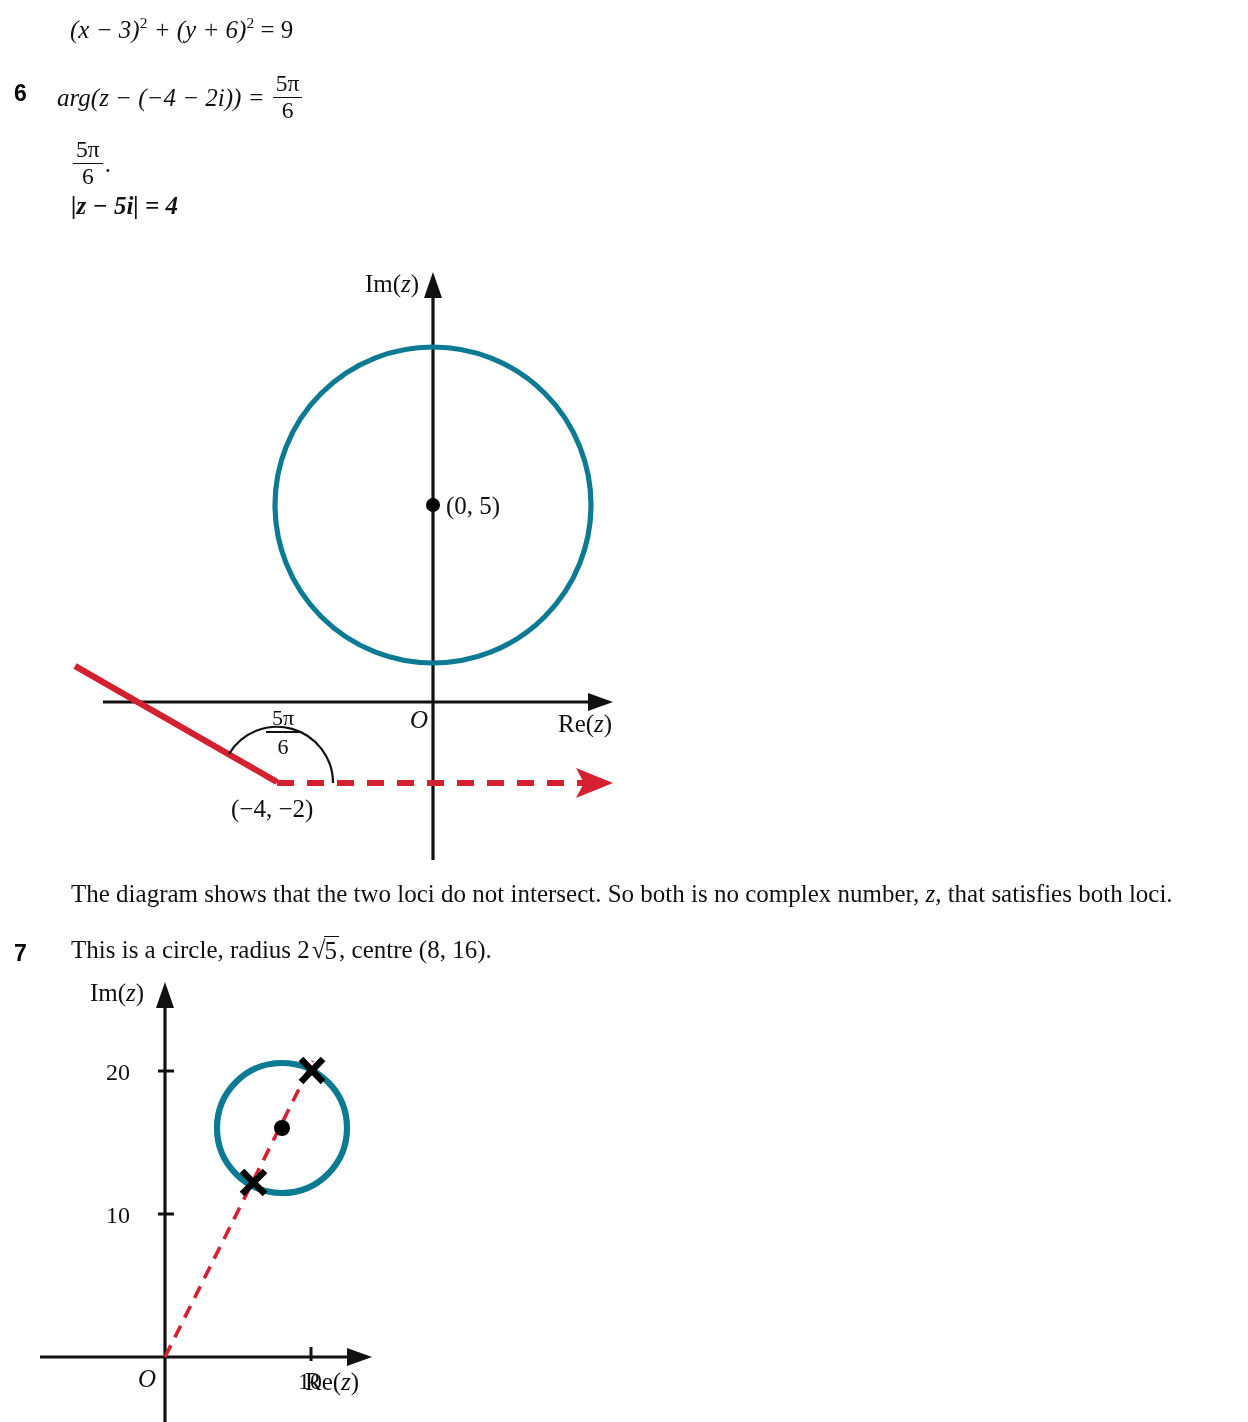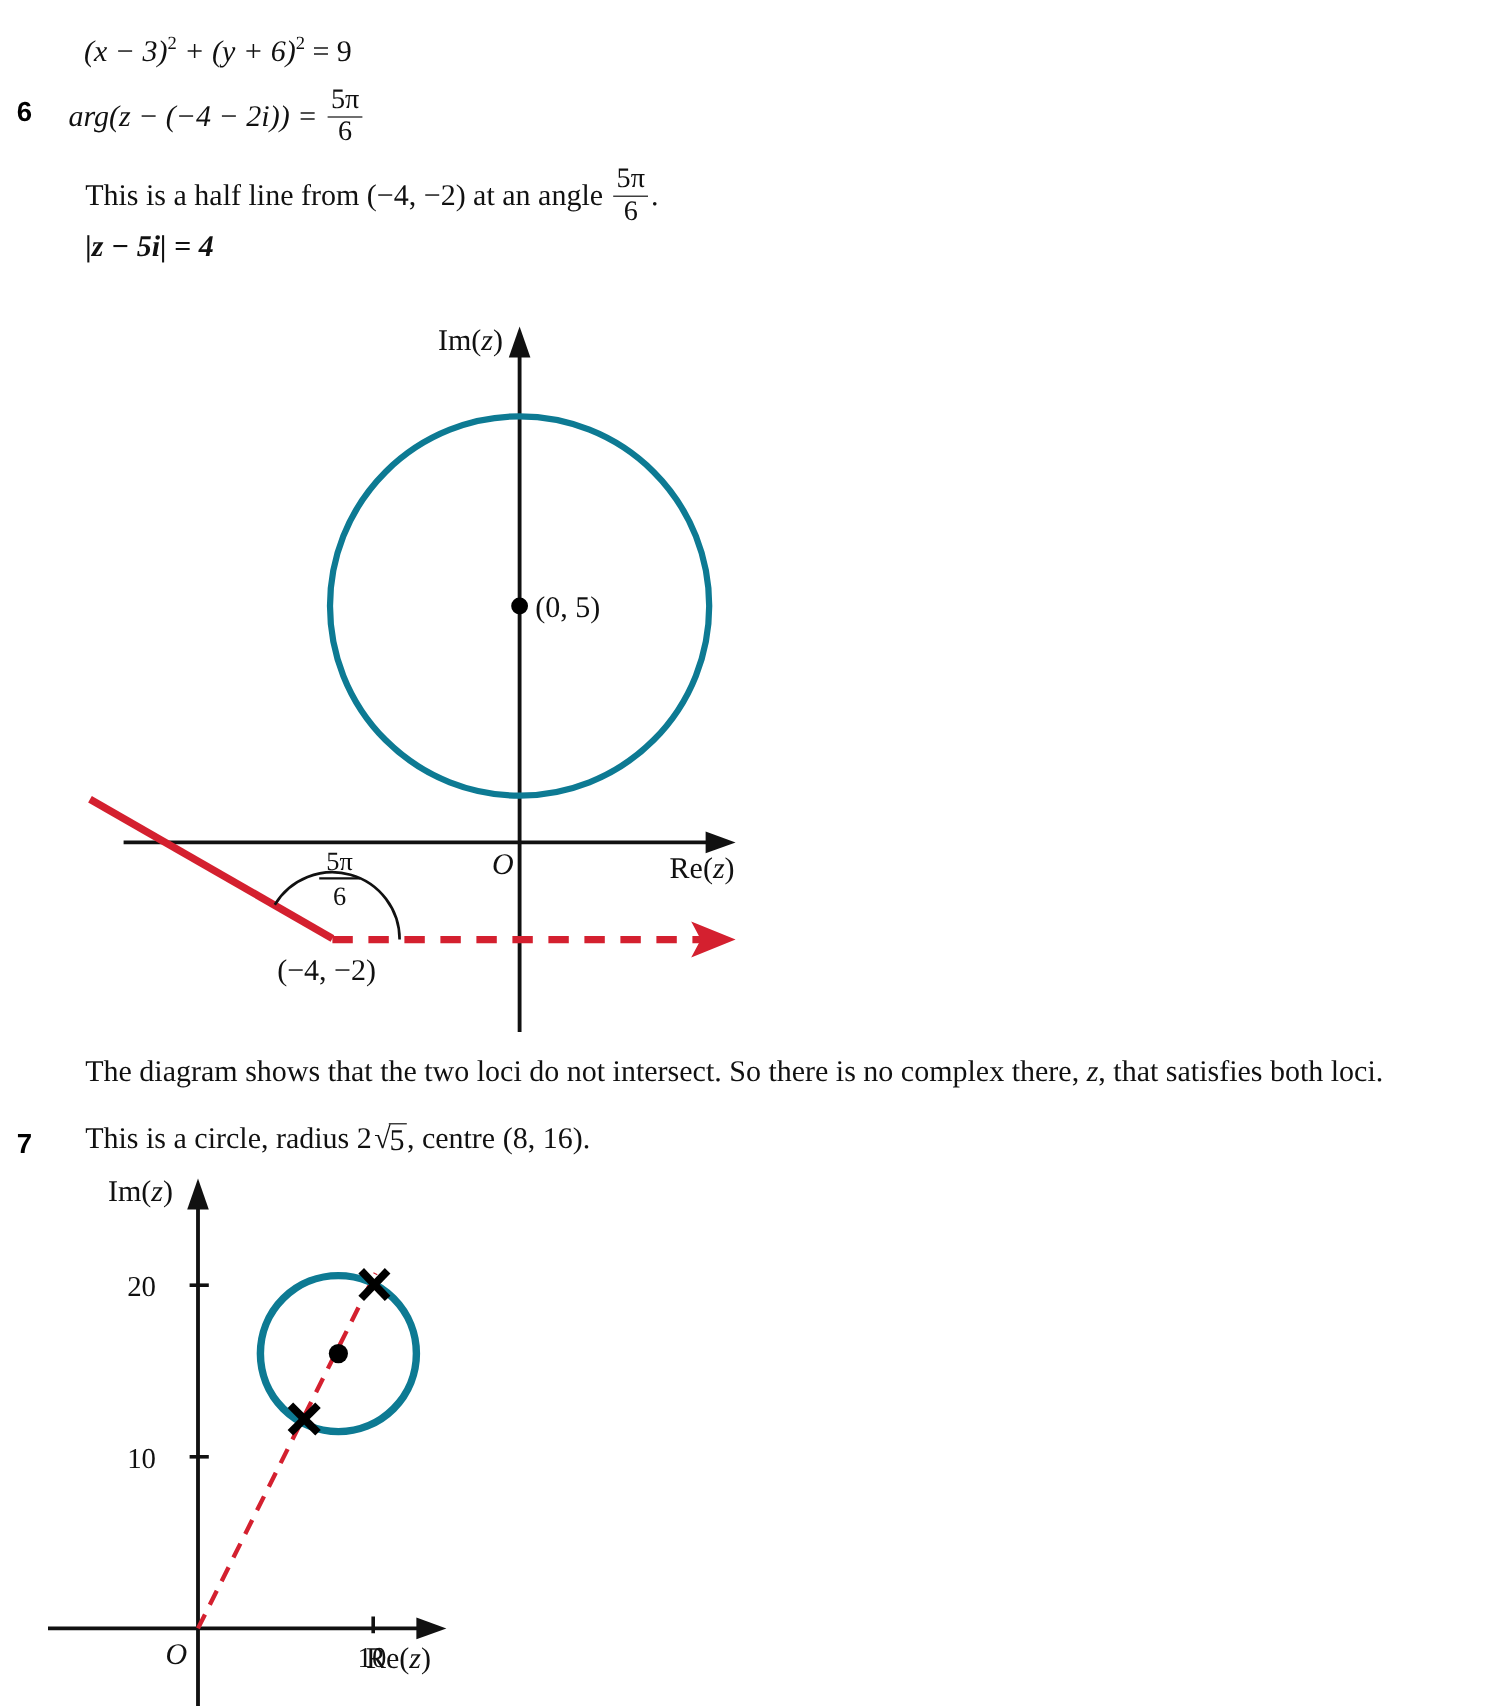--- a/index.html
+++ b/index.html
@@ -108,32 +108,32 @@
     font-size: 22px;
     fill: #111;
     text-anchor: middle;
   }
 </style>
 </head>
 <body>
 
 <div class="page">
 
-  <div class="txt" style="left:70px; top:28px;">
+  <div class="txt" style="left:70px; top:14px;">
     <span class="mathi">(x − 3)</span><sup class="pw">2</sup><span class="mathi"> + (y + 6)</span><sup class="pw">2</sup><span> = 9</span>
   </div>
 
   <div class="qnum" style="left:14px; top:80px;">6</div>
 
   <div class="txt" style="left:57px; top:72px;">
     <span class="mathi">arg(z − (−4 − 2i)) = </span><span class="frac"><span class="num">5π</span><span class="den">6</span></span>
   </div>
 
   <div class="txt" style="left:71px; top:138px;">
-    <span>This is a half line from (−4, −2) at an angle </span><span class="frac"><span class="num">5π</span><span class="den">6</span></span><span>.</span>
+    <span class="frac"><span class="num">5π</span><span class="den">6</span></span><span>.</span>
   </div>
 
   <div class="txt mathi" style="left:71px; top:192px;font-weight:bold;">|z − 5i| = 4</div>
 
 
   <div class="diagram">
     <svg width="1248" height="620" viewBox="0 0 1248 620" style="position:absolute;left:0;top:262px;">
 
       <line class="axis" x1="433" y1="25" x2="433" y2="598"></line>
       <polygon class="axisarrow" points="433,10 424,36 442,36"></polygon>
@@ -165,21 +165,21 @@
         <line x1="266" y1="470" x2="300" y2="470" stroke="#111" stroke-width="2"></line>
         <text class="ffrac-d" x="283" y="492">6</text>
       </g>
 
       <text class="glab" x="231" y="555">(−4, −2)</text>
 
     </svg>
   </div>
 
   <div class="txt" style="left:71px; top:880px;">
-    <span>The diagram shows that the two loci do not intersect. So there is no complex there, </span><span class="mathi">z</span><span>, that satisfies both loci.</span>
+    <span>The diagram shows that the two loci do not intersect. So both is no complex number, </span><span class="mathi">z</span><span>, that satisfies both loci.</span>
   </div>
 
   <div class="qnum" style="left:14px; top:940px;">7</div>
 
   <div class="txt" style="left:71px; top:935px;text-align:right;">
     <span>This is a circle, radius 2</span><span class="sqrt"><span class="rad">√</span><span class="rnd">5</span></span><span>, centre (8, 16).</span>
   </div>
 
   <div class="diagram">
     <svg width="560" height="450" viewBox="0 0 560 450" style="position:absolute;left:0;top:975px;">

